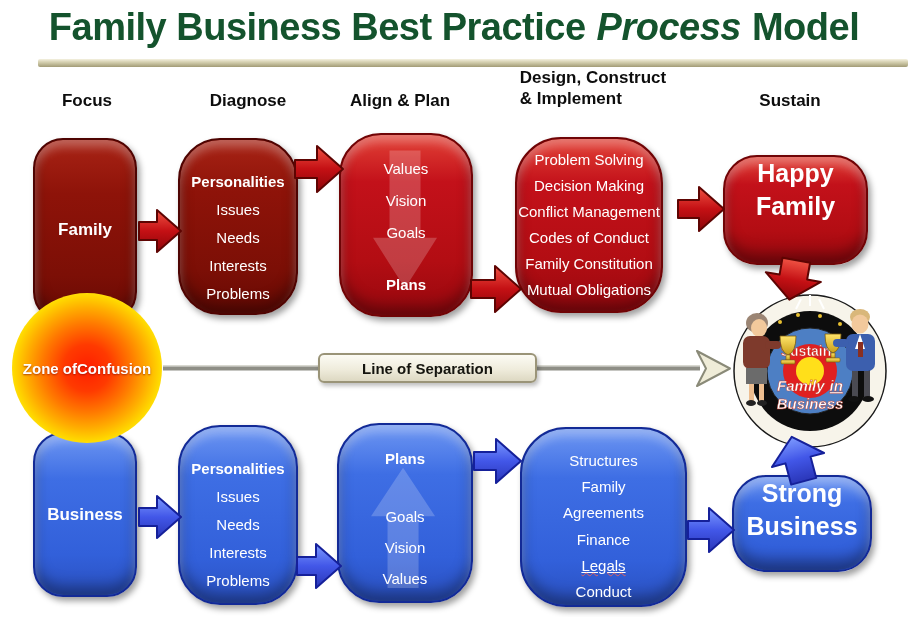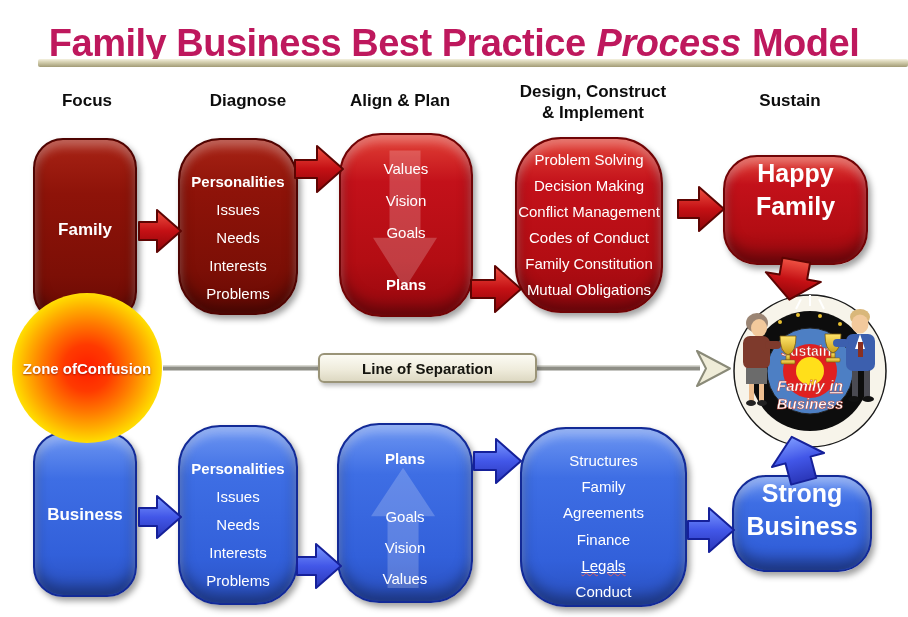--- a/index.html
+++ b/index.html
@@ -3,34 +3,34 @@
 <meta charset="utf-8">
 <style>
   html,body{margin:0;padding:0;background:#e9e9e9;}
   .stage{
     position:relative;width:908px;height:617px;background:#ffffff;
     font-family:"Liberation Sans",sans-serif;overflow:hidden;margin:0 auto;
   }
   
   .title{
     position:absolute;top:6px;left:0;right:0;display:flex;justify-content:center;
-    align-items:baseline;gap:11px;font-size:38px;font-weight:bold;color:#be185d;
-    letter-spacing:-0.5px;white-space:nowrap;margin-top:16px;
+    align-items:baseline;gap:11px;font-size:38px;font-weight:bold;color:#14532d;
+    letter-spacing:-0.5px;white-space:nowrap;
   }
   .title .it{font-style:italic;}
   .divider{
     position:absolute;left:38px;right:0;top:59px;height:8px;border-radius:2px;
     background:linear-gradient(180deg,#f4f1e0 0%,#dcd7ba 30%,#c8c3a1 55%,#a29b76 100%);
   }
   
   .col-head{
     position:absolute;top:91px;transform:translateX(-50%);font-size:17px;font-weight:bold;
     color:#0d0d0d;white-space:nowrap;
   }
-  .col-head.two-line{top:81px;text-align:center;line-height:21px;}
+  .col-head.two-line{top:67px;text-align:left;line-height:21px;}
   
   .node{
     position:absolute;color:#fff;border-radius:42px;
     box-shadow:3px 4px 6px rgba(0,0,0,.38),
                inset 0 7px 10px rgba(255,255,255,.30),
                inset 0 -9px 14px rgba(0,0,0,.34);
     display:flex;flex-direction:column;align-items:center;box-sizing:border-box;
   }
   .node.red{
     background:linear-gradient(180deg,#e24136 0%,#c3111a 26%,#b30d13 70%,#96080e 100%);

